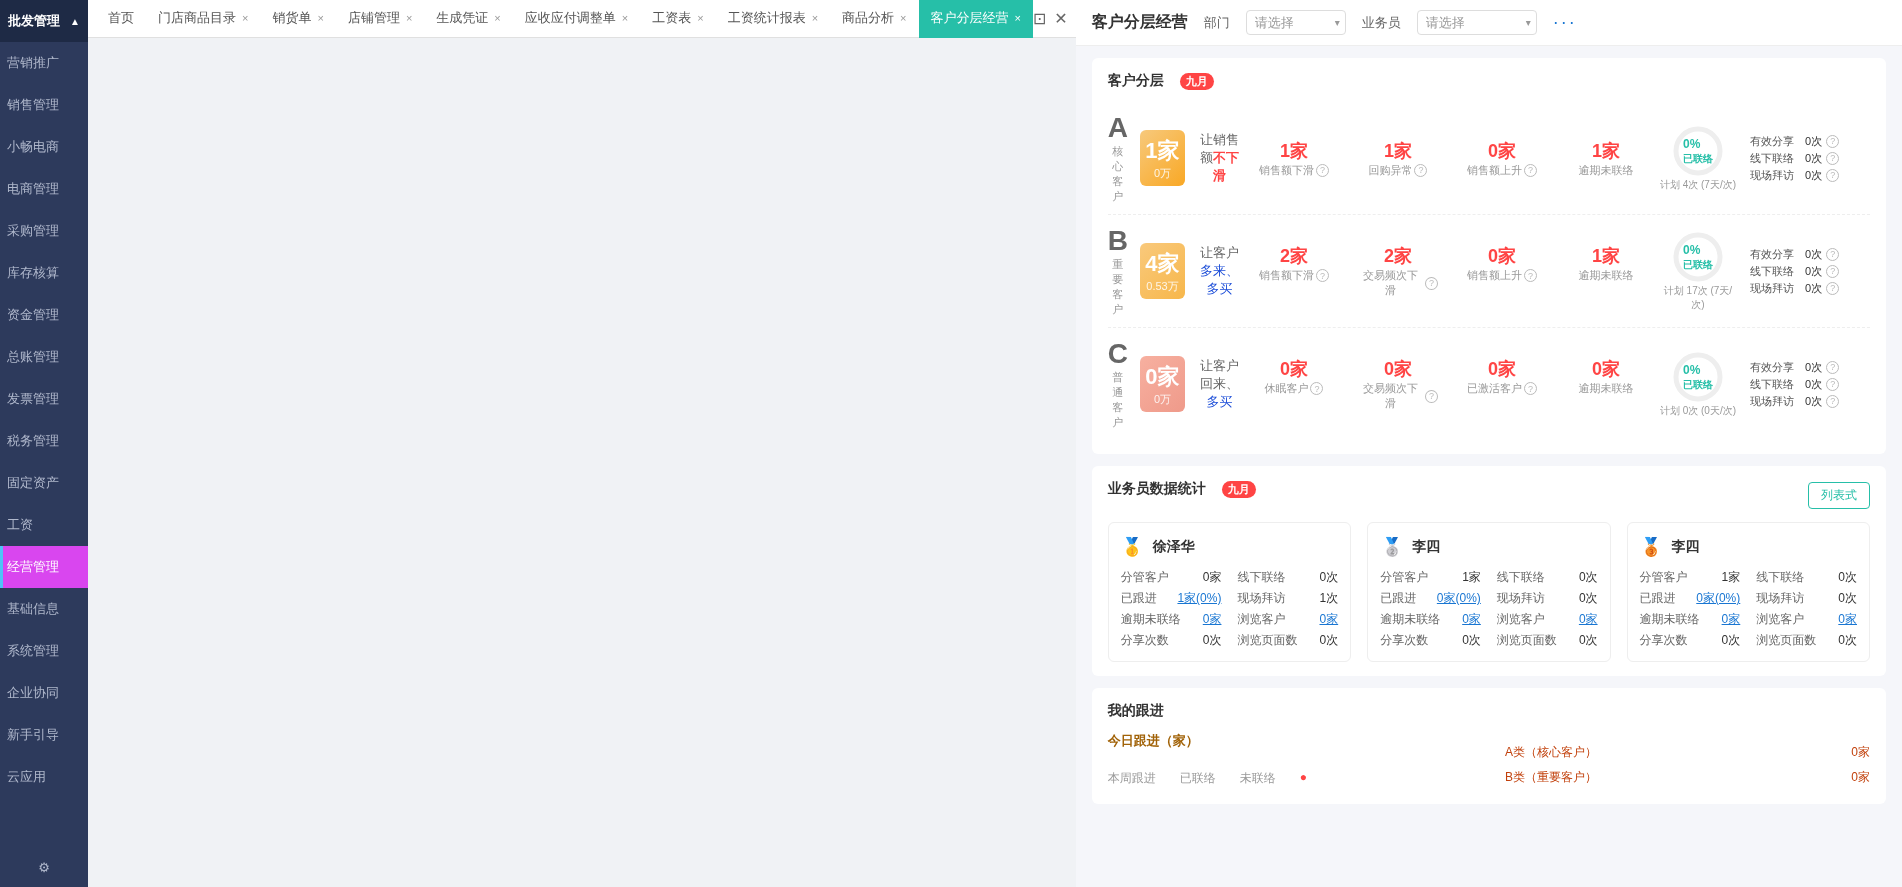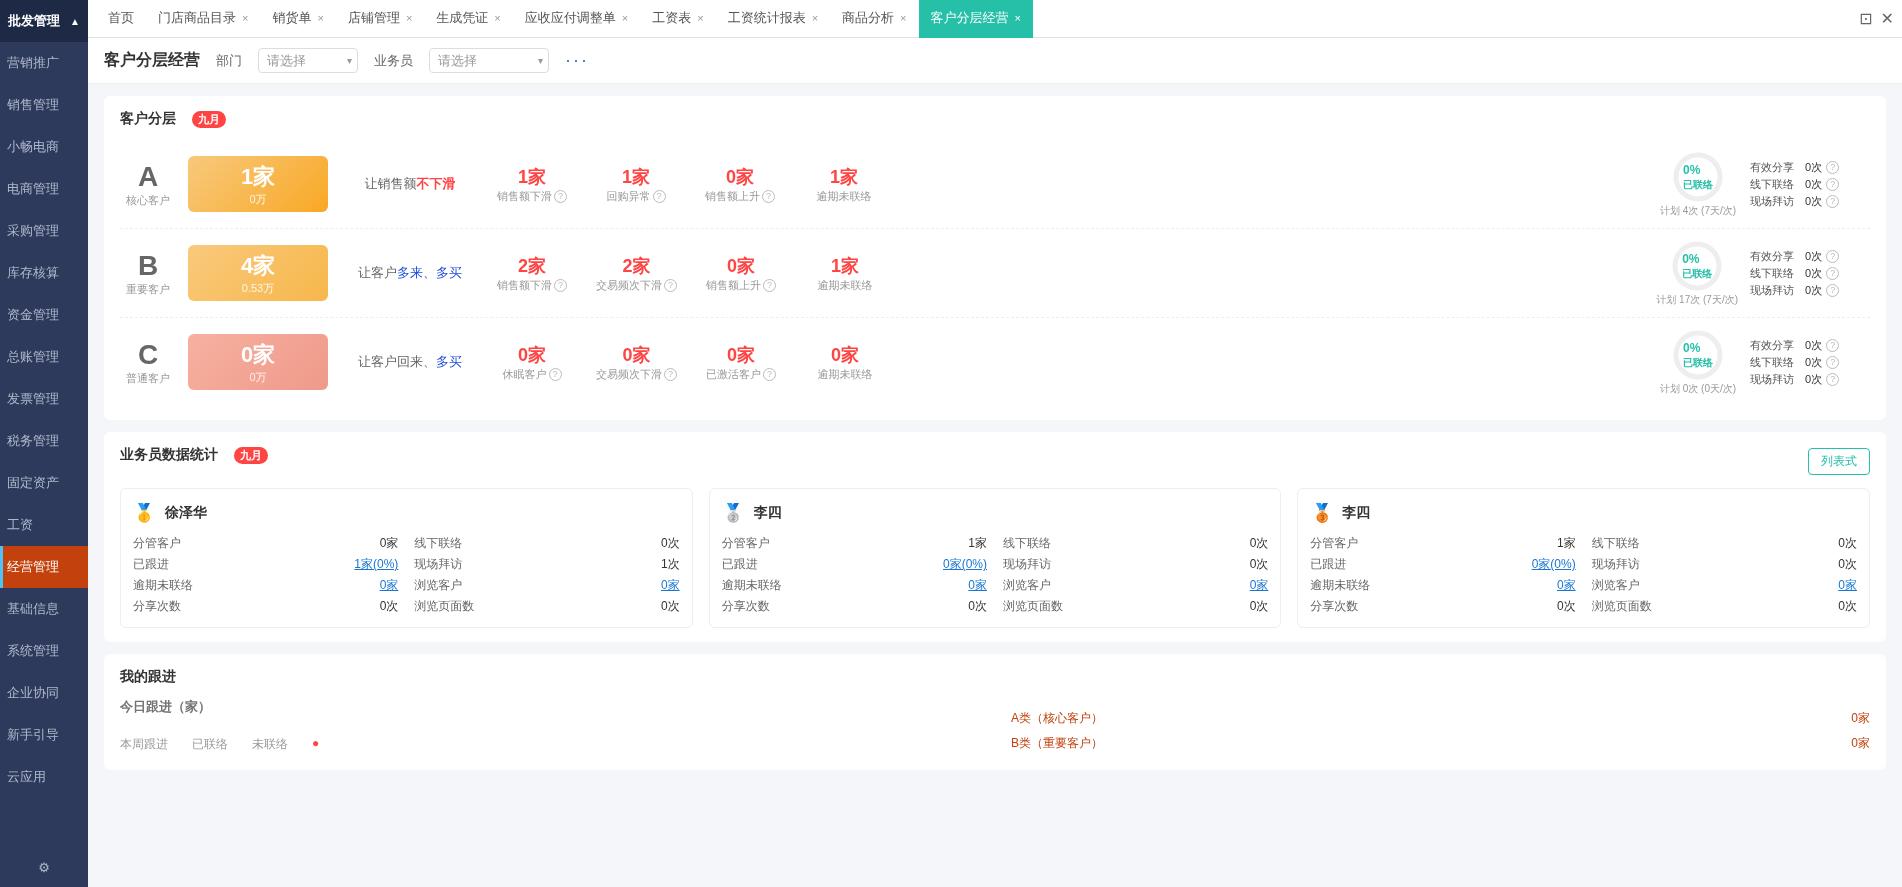--- a/index.html
+++ b/index.html
@@ -31,36 +31,36 @@
     }
     .sidebar-item {
       width: 100%;
       padding: 12px 4px;
       text-align: left;
       font-size: 13px;
       color: #b0b8cc;
       cursor: pointer;
       border-left: 3px solid transparent;
     }
-    .sidebar-item.active { background: #c2410c; color: #fff; border-left-color: #4fc3f7; }
+    .sidebar-item.active { background: #d946ef; color: #fff; border-left-color: #4fc3f7; }
     .sidebar-bottom {
       margin-top: auto;
       width: 100%;
       padding: 12px 4px;
       text-align: center;
       font-size: 13px;
       color: #b0b8cc;
       cursor: pointer;
     }
 
     
     .main-area {
       flex: 1;
       display: flex;
-      flex-direction: column;
+      flex-direction: row;
       overflow: hidden;
     }
 
     
     .tab-bar {
       display: flex;
       align-items: center;
       background: #fff;
       border-bottom: 1px solid #e0e0e0;
       padding: 0 8px;
@@ -365,21 +365,21 @@
     
     .follow-section {
       margin: 12px 16px;
       background: #fff;
       border-radius: 6px;
       padding: 14px 16px;
     }
     .follow-col-title {
       font-size: 13px;
       font-weight: bold;
-      color: #737373;
+      color: #a16207;
       margin-bottom: 20px;
     }
     .go-follow-btn {
       background: #fff;
       border: 1px solid #26bfa8;
       color: #26bfa8;
       padding: 6px 18px;
       border-radius: 4px;
       cursor: pointer;
       font-size: 13px;

